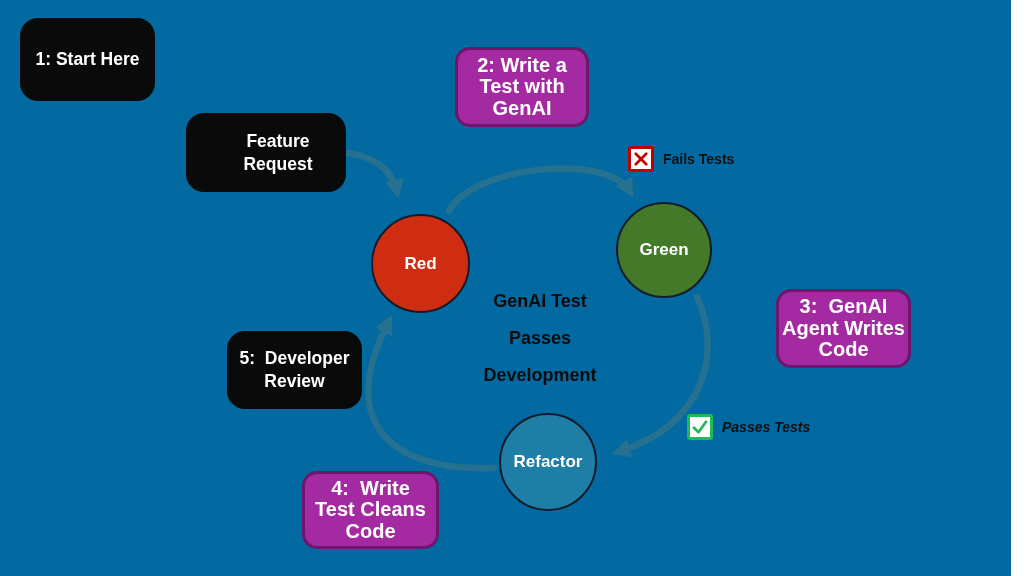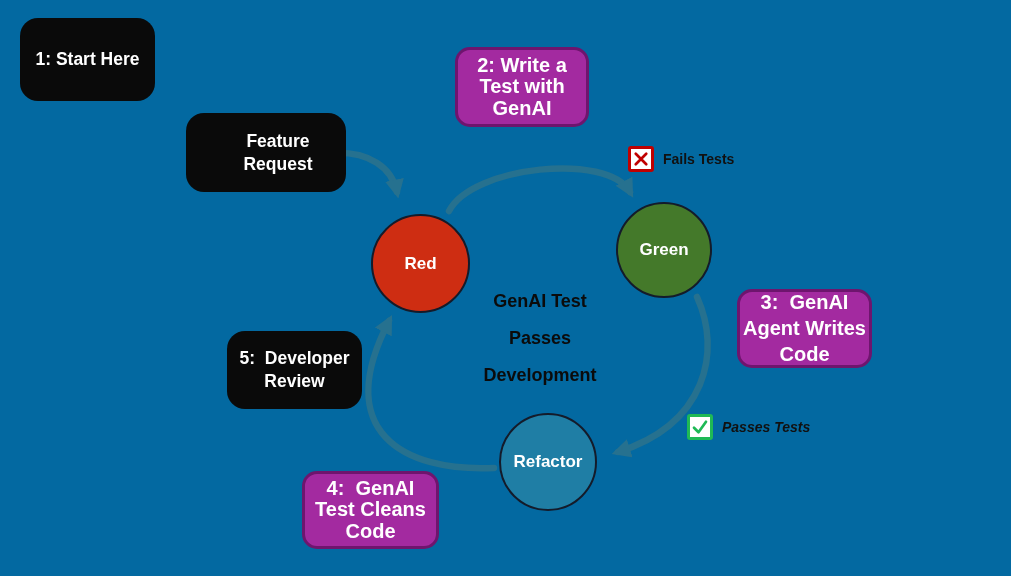--- a/index.html
+++ b/index.html
@@ -123,28 +123,28 @@
     <div class="box-line">5:  Developer</div>
     <div class="box-line">Review</div>
   </div>
 
   <div class="purple-box" style="left:455px; top:47px; width:134px; height:80px;">
     <div class="box-line">2: Write a</div>
     <div class="box-line">Test with</div>
     <div class="box-line">GenAI</div>
   </div>
 
-  <div class="purple-box" style="left:737px; top:289px; width:135px; height:79px;justify-content:space-between;">
+  <div class="purple-box" style="left:776px; top:289px; width:135px; height:79px;">
     <div class="box-line">3:  GenAI</div>
     <div class="box-line">Agent Writes</div>
     <div class="box-line">Code</div>
   </div>
 
   <div class="purple-box" style="left:302px; top:471px; width:137px; height:78px;">
-    <div class="box-line">4:  GenAI</div>
+    <div class="box-line">4:  Write</div>
     <div class="box-line">Test Cleans</div>
     <div class="box-line">Code</div>
   </div>
 
   <div class="circle" id="red-circle">
     <span>Red</span>
   </div>
   <div class="circle" id="green-circle">
     <span>Green</span>
   </div>

